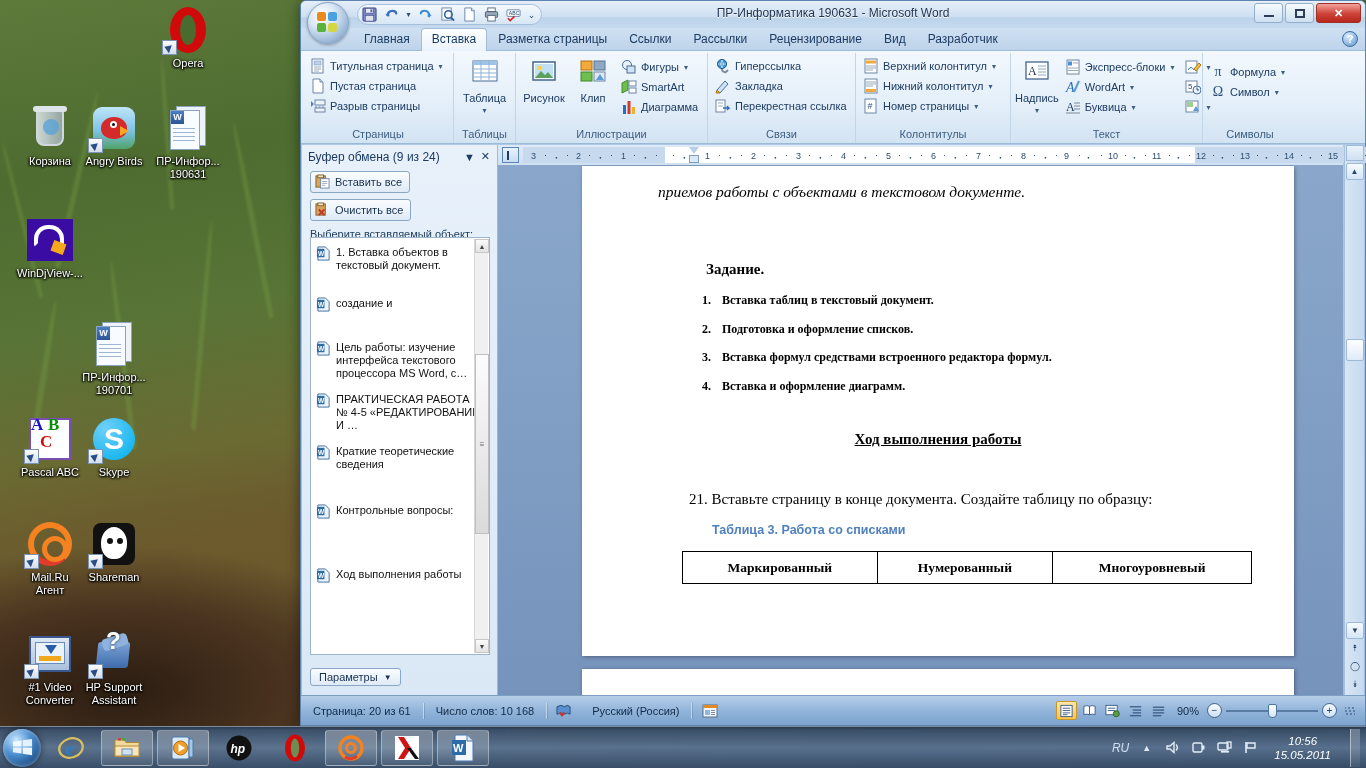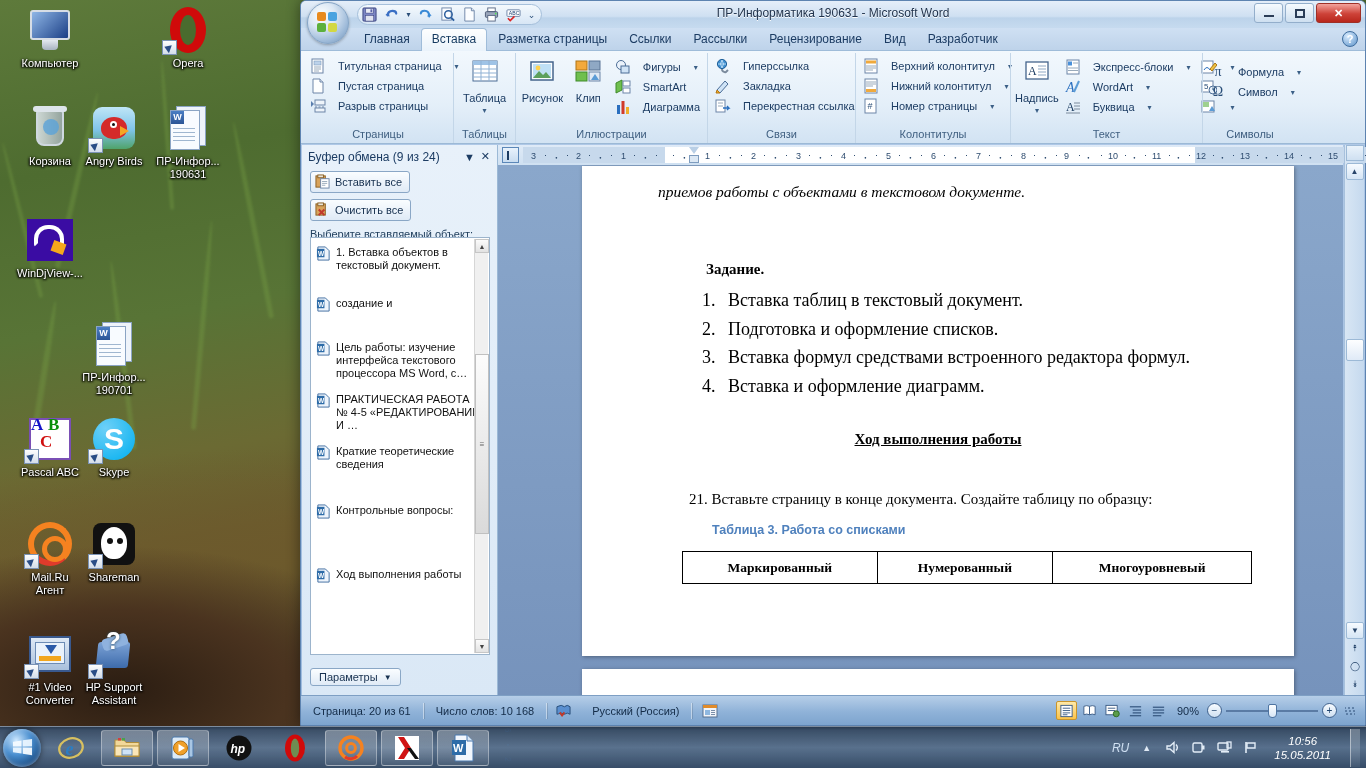--- a/index.html
+++ b/index.html
@@ -175,21 +175,21 @@
   .rgroup { position:relative; display:flex; flex-direction:column; padding:2px 4px 0; }
   .rgroup + .rgroup { border-left:1px solid #c3d6e8; }
   .rgroup .gbody { flex:1; display:flex; align-items:flex-start; gap:3px; padding-top:2px;}
   .rgroup .glabel { text-align:center; font-size:11px; color:#3f5f80; padding:1px 0 3px; }
   .bigbtn {
     width:62px; display:flex; flex-direction:column; align-items:center; gap:1px;
     font-size:11px; color:#1c3c63; padding-top:2px; text-align:center; line-height:12px;
   }
   .bigbtn .caret { font-size:8px; color:#3b5f86; }
   .smallbtn {
-    display:flex; align-items:center; gap:12px; font-size:11px; color:#1c3c63;
+    display:flex; align-items:center; gap:4px; font-size:11px; color:#1c3c63;
     padding:1px 3px; white-space:nowrap; line-height:15px;
   }
   .smallbtn .caret { font-size:8px; color:#3b5f86; margin-left:1px;}
   .col { display:flex; flex-direction:column; gap:2px; }
   .icon16 { width:16px; height:16px; flex:none; position:relative; }
   .icon32 { width:32px; height:32px; flex:none; position:relative; }
 
   
   .pane {
     position:absolute; left:1px; top:144px; width:196px; height:552px;
@@ -254,21 +254,21 @@
     position:absolute; left:84px; top:1px; width:712px; height:490px;
     background:#fff; box-shadow:1px 1px 4px rgba(0,0,0,.35);
   }
   .page2 { position:absolute; left:84px; top:504px; width:712px; height:60px; background:#fff;
     box-shadow:1px 1px 4px rgba(0,0,0,.35);}
   .doc-text { font-family:"Liberation Serif", serif; color:#000; }
   .p-intro { position:absolute; left:76px; right:48px; top:8px; font-size:15.5px; font-style:italic;
      line-height:35px; text-align:justify; }
   .p-intro .l2 { display:block; text-align:left; }
   .h-task { position:absolute; left:124px; top:95px; font-size:15px; font-weight:bold; }
-  .ol-task { position:absolute; left:116px; top:120px; right:40px; font-size:18px; line-height:28.5px; }
+  .ol-task { position:absolute; left:110px; top:120px; right:40px; font-size:12px; line-height:28.5px;font-weight:bold; }
   .ol-task li { margin-left:22px; padding-left:8px; }
   .h-hod { position:absolute; left:0; right:0; top:265px; text-align:center; font-size:15px; font-weight:bold; }
   .h-hod span { text-decoration:underline; }
   .p-21 { position:absolute; left:107px; top:325px; right:40px; font-size:15px; }
   .tbl-cap { position:absolute; left:130px; top:357px; font-size:12.5px; color:#4f81bd;
     font-family:"Liberation Sans", sans-serif; font-weight:bold; }
   .doc-table { position:absolute; left:100px; top:385px; width:570px; border-collapse:collapse; }
   .doc-table td { border:1px solid #000; height:32px; text-align:center; font-size:13.5px; font-weight:bold;
     font-family:"Liberation Serif",serif; }
 
@@ -339,27 +339,20 @@
 
 <div id="desktop">
   <div class="blade" style="left:40px;top:300px;width:6px;height:160px;transform:rotate(9deg)"></div>
   <div class="blade" style="left:120px;top:260px;width:5px;height:190px;transform:rotate(-7deg)"></div>
   <div class="blade" style="left:200px;top:220px;width:5px;height:210px;transform:rotate(5deg)"></div>
   <div class="blade" style="left:250px;top:120px;width:5px;height:200px;transform:rotate(-11deg)"></div>
   <div class="blade" style="left:75px;top:90px;width:5px;height:180px;transform:rotate(13deg)"></div>
   <div class="blade" style="left:165px;top:60px;width:4px;height:150px;transform:rotate(-4deg)"></div>
   <div class="blade" style="left:20px;top:140px;width:4px;height:160px;transform:rotate(-14deg)"></div>
 
-  <div class="dicon" style="left:2px; top:6px;">
-    <div class="glyph ic-computer">
-      <div class="mon"></div>
-        <div class="stand"></div>
-    </div>
-    <span class="lbl">Компьютер</span>
-  </div>
   <div class="dicon" style="left:140px; top:6px;">
     <div class="glyph ic-opera">
       <div class="o"></div>
         <div class="shortcut-arrow"></div>
     </div>
     <span class="lbl">Opera</span>
   </div>
 
   <div class="dicon" style="left:2px; top:104px;">
     <div class="glyph ic-bin">

